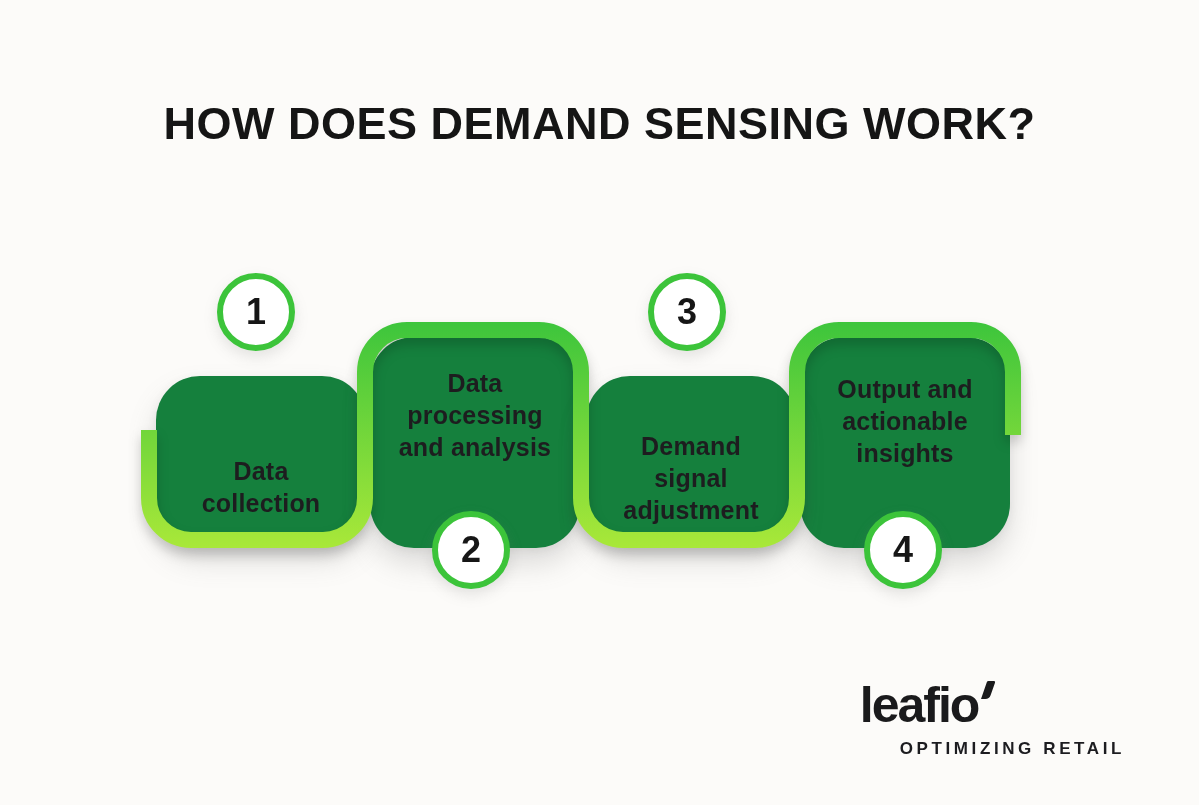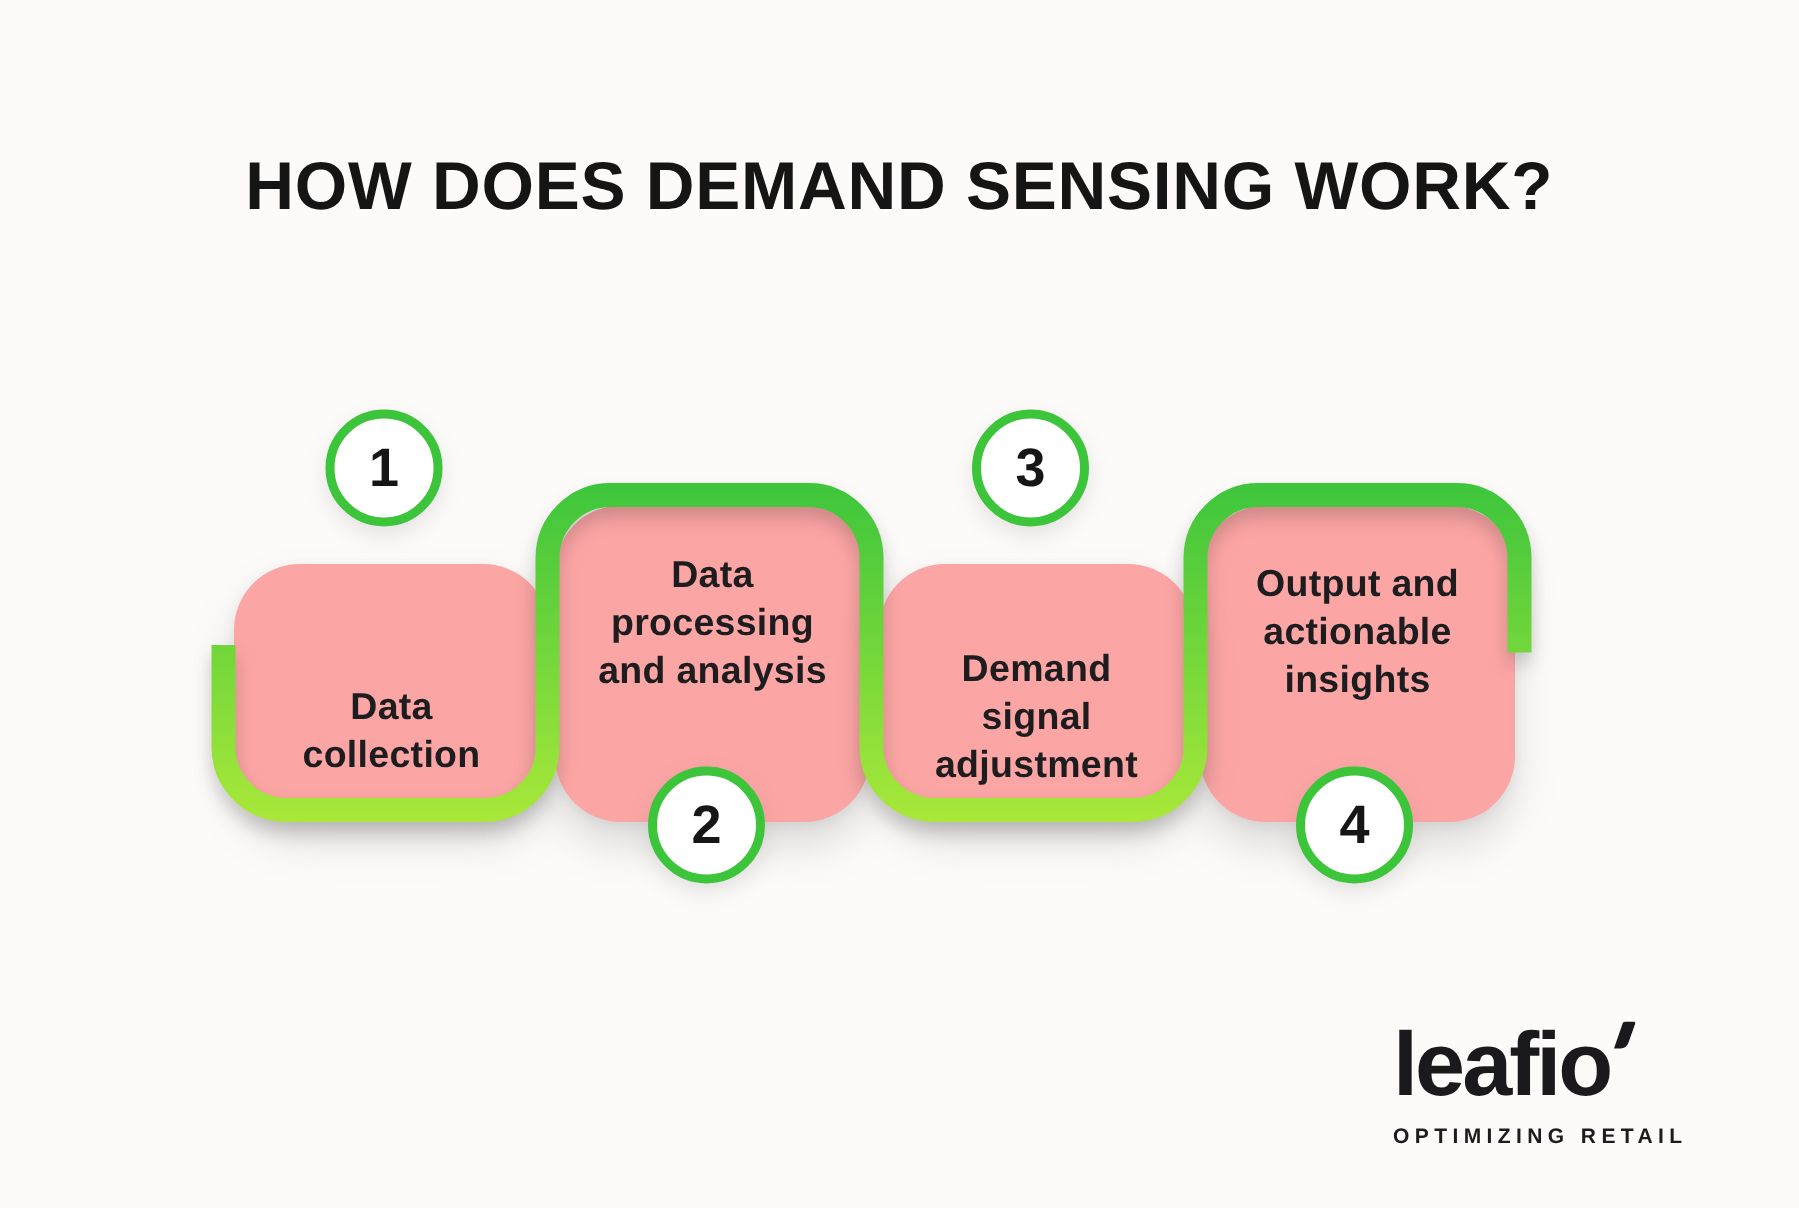--- a/index.html
+++ b/index.html
@@ -15,21 +15,21 @@
   .canvas{position:relative;width:1199px;height:805px;background:var(--bg);}
 
   .title{
     position:absolute;top:98px;left:0;width:100%;
     text-align:center;font-size:45px;font-weight:700;letter-spacing:.5px;
     color:#151515;
   }
 
   
   .card{
-    position:absolute;z-index:1;background:#fca5a5;border-radius:44px;
+    position:absolute;z-index:1;background:#15803d;border-radius:44px;
     box-shadow:0 16px 28px rgba(110,110,110,.22), 0 3px 8px rgba(110,110,110,.10);
     display:flex;justify-content:center;
   }
   .card-label{
     white-space:pre-line;text-align:center;
     font-size:25px;line-height:32px;font-weight:700;letter-spacing:.2px;
     color:#1d1d1f;
   }
   .card-1{left:156px;top:376px;width:210px;height:168px;padding-top:79px;}
   .card-2{left:370px;top:337px;width:210px;height:211px;padding-top:30px;}
@@ -53,24 +53,24 @@
   }
   .circle .num{font-size:36px;font-weight:700;color:#161616;}
   .circle-1{left:217px;top:273px;}
   .circle-2{left:432px;top:511px;}
   .circle-3{left:648px;top:273px;}
   .circle-4{left:864px;top:511px;}
 
   
   .logo{position:absolute;right:74px;top:680px;z-index:4;}
   .logo-row{display:flex;align-items:flex-start;}
-  .wordmark{font-size:60px;font-weight:700;letter-spacing:-2px;color:var(--ink);line-height:1;}
+  .wordmark{font-size:50px;font-weight:700;letter-spacing:-2px;color:var(--ink);line-height:1;}
   .leaf{margin-left:3px;margin-top:1px;}
   .leaf path{fill:var(--ink);}
-  .tagline{margin-top:9px;font-size:14px;font-weight:700;letter-spacing:3.6px;color:#1c1c20;}
+  .tagline{margin-top:9px;font-size:17px;font-weight:700;letter-spacing:3.6px;color:#1c1c20;margin-left:40px;}
 </style>
 </head>
 <body>
 
 <div class="canvas">
 
   <h1 class="title">HOW DOES DEMAND SENSING WORK?</h1>
 
   <div class="card card-1">
     <div class="card-label">Data

